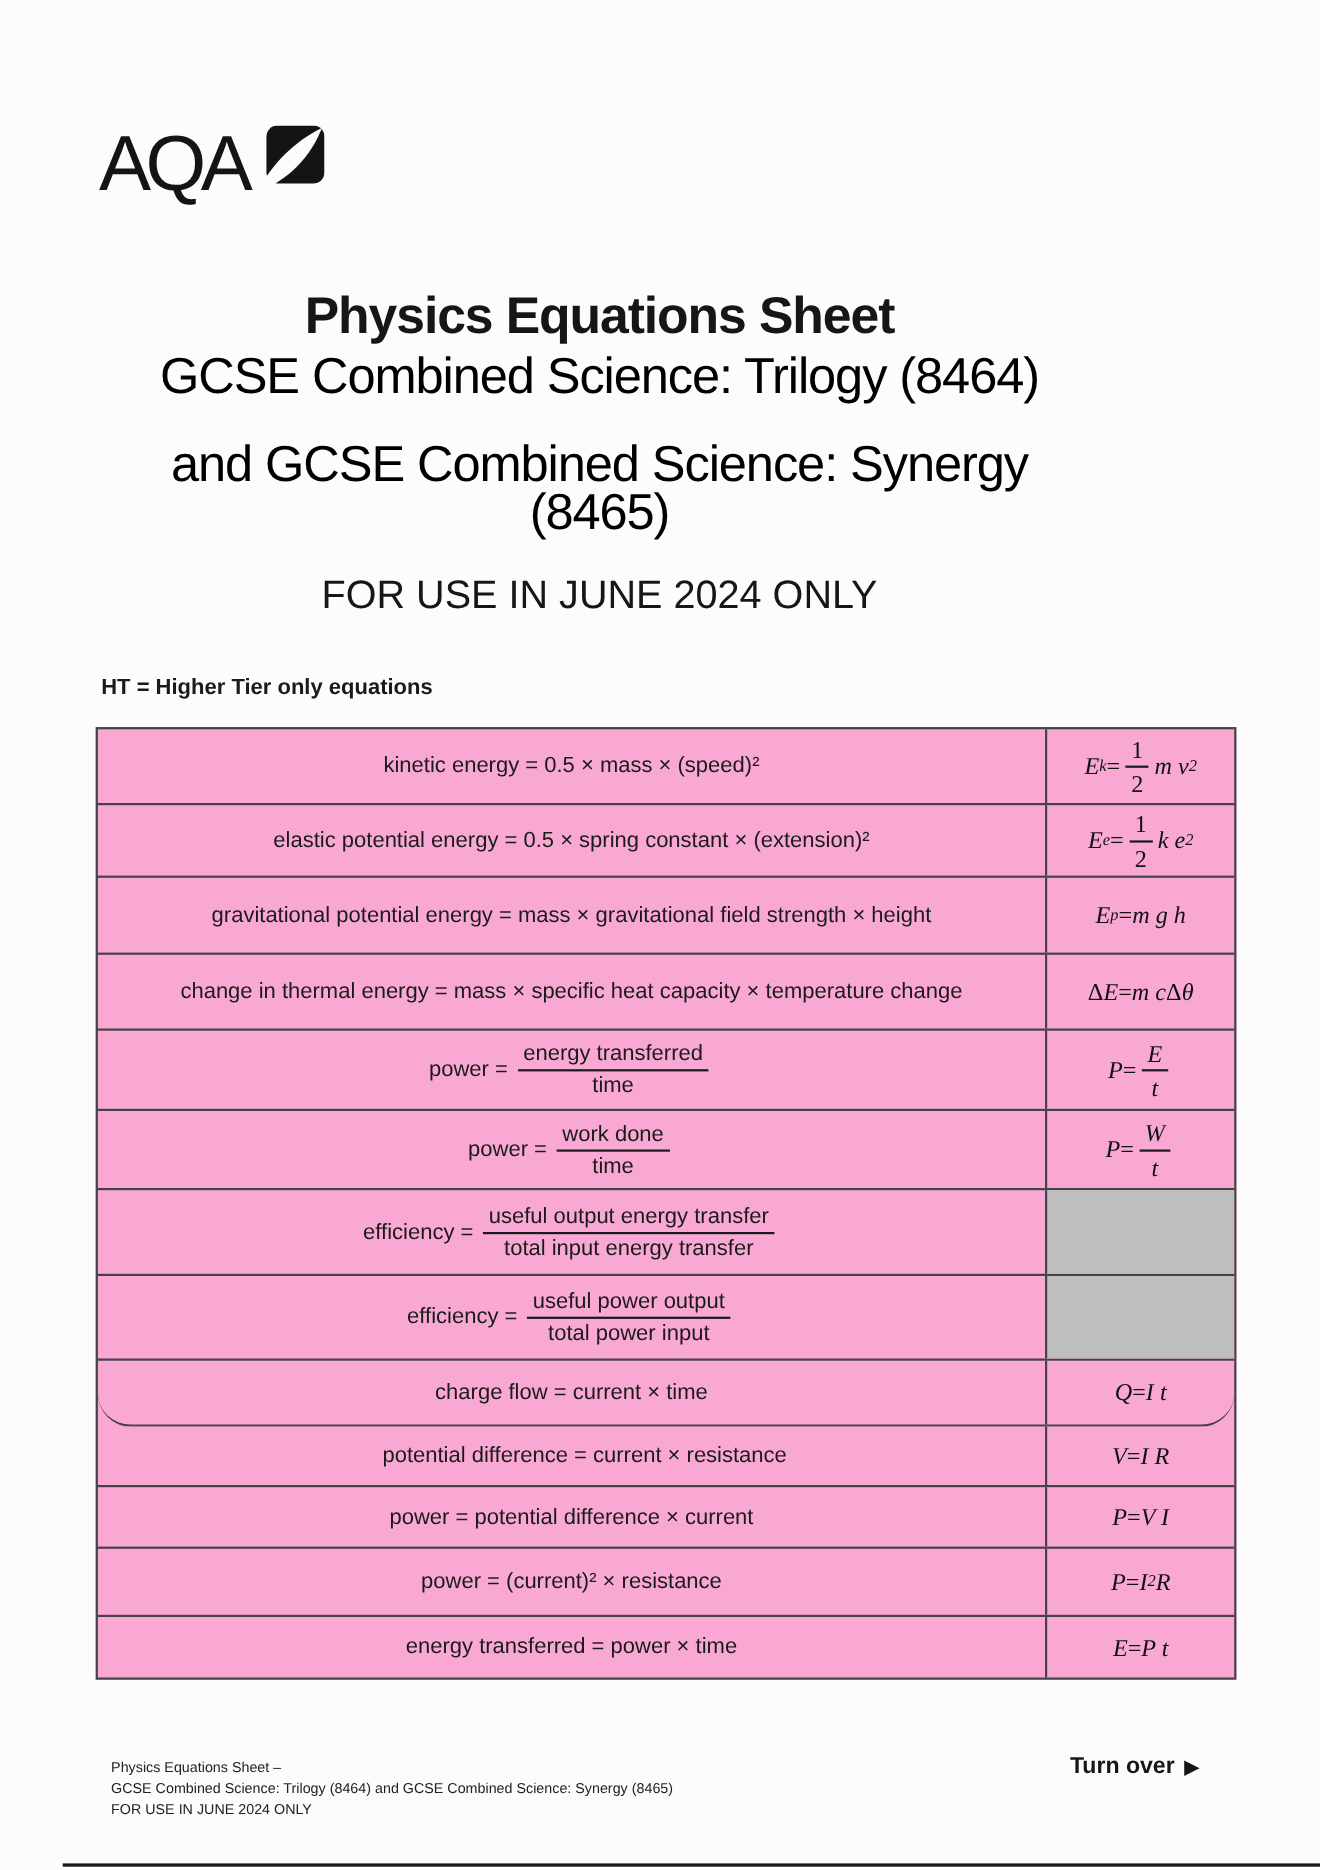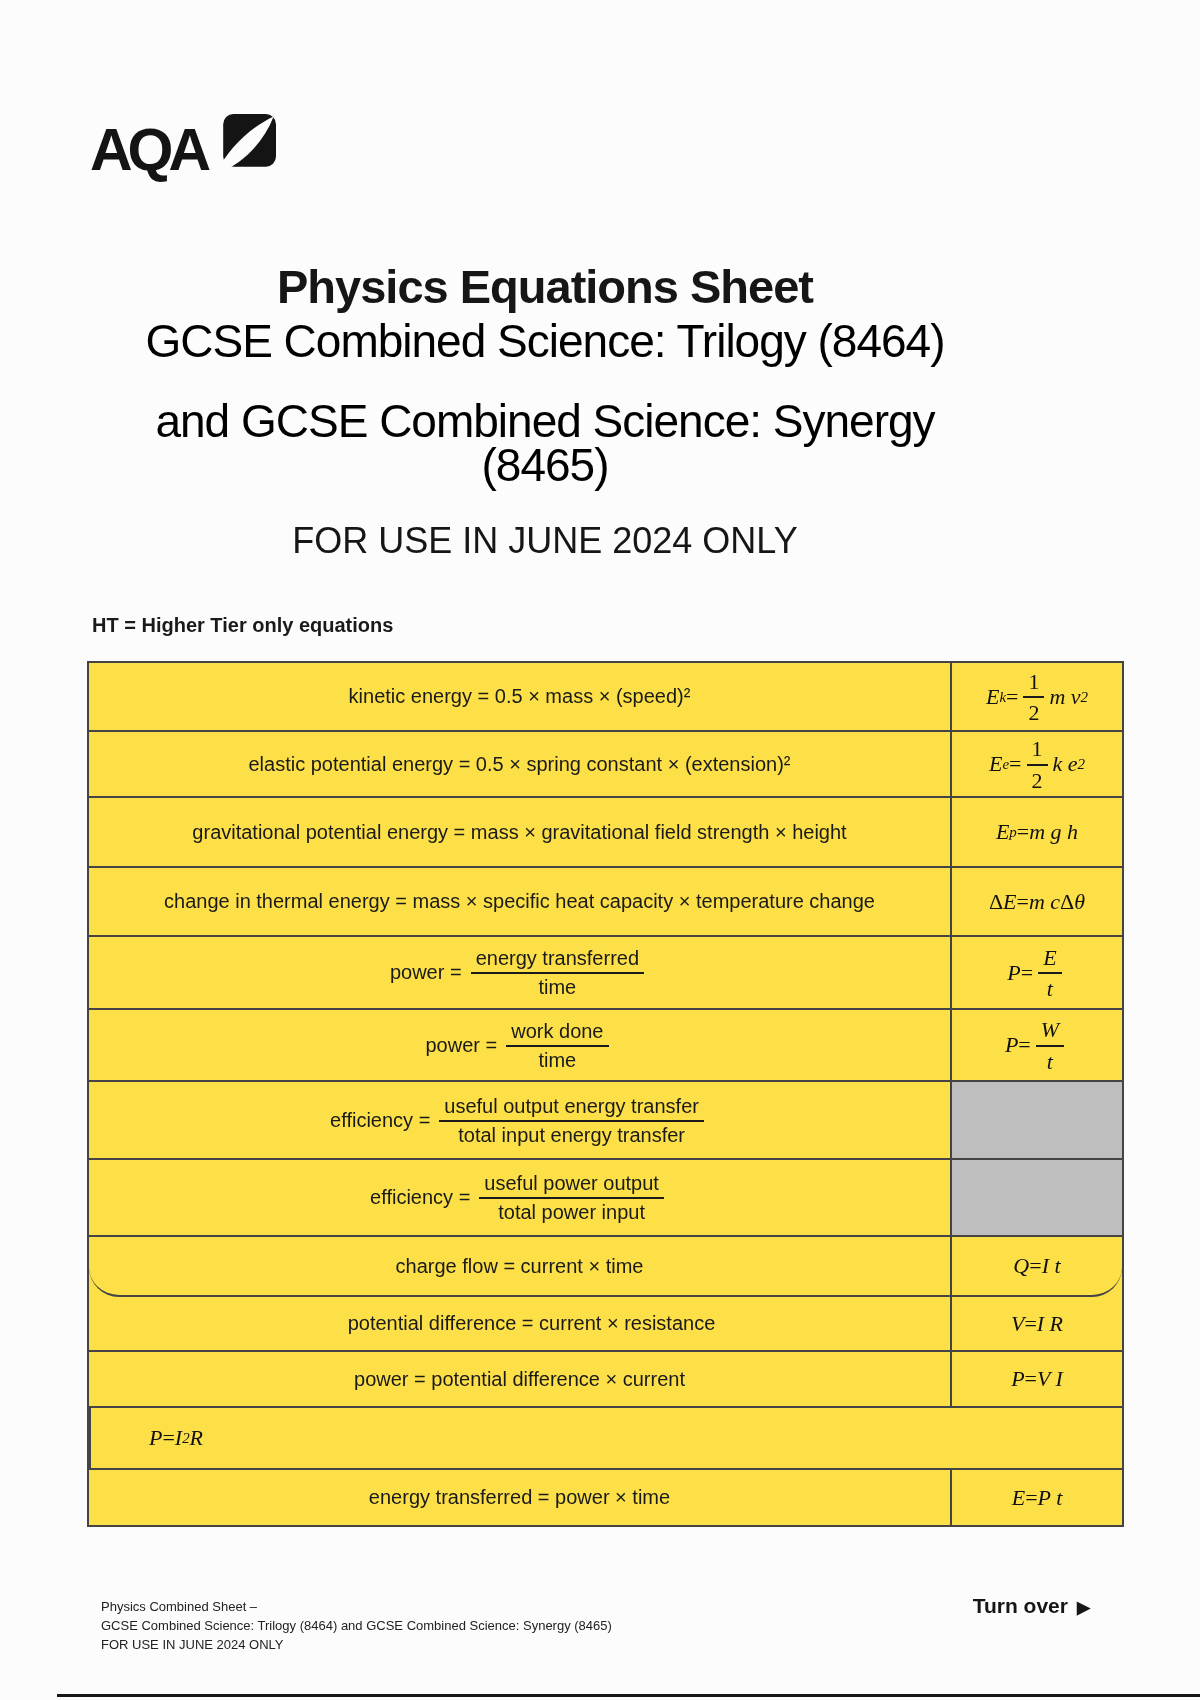--- a/index.html
+++ b/index.html
@@ -13,21 +13,21 @@
   .page{
     position:relative;
     width:1200px;height:1700px;
     background:var(--bg);
     font-family:"Liberation Sans",sans-serif;
     color:var(--text);
     overflow:hidden;
   }
   
   .logo{position:absolute;left:90px;top:110px;display:flex;align-items:flex-start;}
-  .logo-text{font-size:59px;font-weight:700;letter-spacing:-5px;line-height:80px;color:#141414;}
+  .logo-text{font-size:71px;font-weight:400;letter-spacing:-5px;line-height:80px;color:#141414;}
   .leaf-icon{width:60px;height:60px;margin-left:10px;margin-top:4px;}
   
   .title{
     position:absolute;left:90px;top:259px;width:910px;margin:0;
     text-align:center;font-size:47px;font-weight:700;letter-spacing:-1px;color:#161616;
   }
   .sub{
     position:absolute;left:90px;width:910px;
     text-align:center;font-size:46px;font-weight:400;letter-spacing:-1px;line-height:58px;color:#000000;
   }
@@ -35,21 +35,21 @@
   .sub-2{top:392px;}
   .sub-3{top:436px;}
   .usage{
     position:absolute;left:90px;top:520px;width:910px;
     text-align:center;font-size:36px;font-weight:400;letter-spacing:0;color:#161616;
   }
   .ht-note{position:absolute;left:92px;top:614px;font-size:20px;font-weight:700;}
   
   #equations-table{
     position:absolute;left:87px;top:661px;width:1037px;
-    border:2px solid var(--line);box-sizing:border-box;background:#fde047;
+    border:2px solid var(--line);box-sizing:border-box;background:#f9a8d4;
   }
   .trow{display:flex;box-sizing:border-box;border-bottom:2px solid var(--line);}
   .trow:last-child{border-bottom:none;}
   .cell{display:flex;align-items:center;justify-content:center;box-sizing:border-box;}
   .wcell{flex:1;font-size:20px;padding:0 14px;text-align:center;}
   .scell{
     width:172px;flex:none;border-left:2px solid var(--line);
     font-family:"Liberation Serif",serif;font-size:22px;color:#111;
   }
   .scell.shaded{background:var(--shade);}
@@ -222,20 +222,23 @@
         <div class="cell wcell">
           <span>power = potential difference × current</span>
         </div>
         <div class="cell scell">
           <span class="it">P</span>
           <span> = </span>
           <span class="it">V I</span>
         </div>
       </div>
       <div class="trow" style="height: 62px;">
+        <div class="cell wcell">
+          <span>power = (current)² × resistance</span>
+        </div>
         <div class="cell scell">
           <span class="it">P</span>
           <span> = </span>
           <span class="it">I</span>
           <sup>2</sup>
           <span class="it"> R</span>
         </div>
       </div>
       <div class="trow" style="height: 55px;">
         <div class="cell wcell">
@@ -243,21 +246,21 @@
         </div>
         <div class="cell scell">
           <span class="it">E</span>
           <span> = </span>
           <span class="it">P t</span>
         </div>
       </div>
     </div>
 
   <div class="footer">
-    <div>Physics Combined Sheet –</div>
+    <div>Physics Equations Sheet –</div>
     <div>GCSE Combined Science: Trilogy (8464) and GCSE Combined Science: Synergy (8465)</div>
     <div>FOR USE IN JUNE 2024 ONLY</div>
   </div>
 
   <div class="turnover">
     <span>Turn over</span><span class="arrow">▶</span>
   </div>
 
   <div class="bottom-rule"></div>
 

